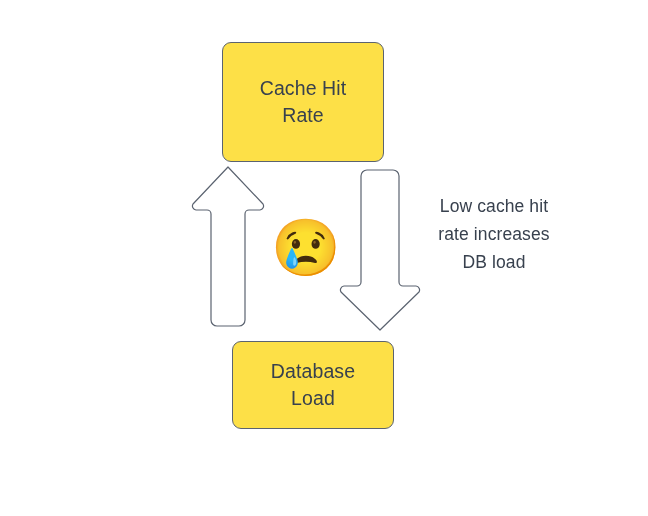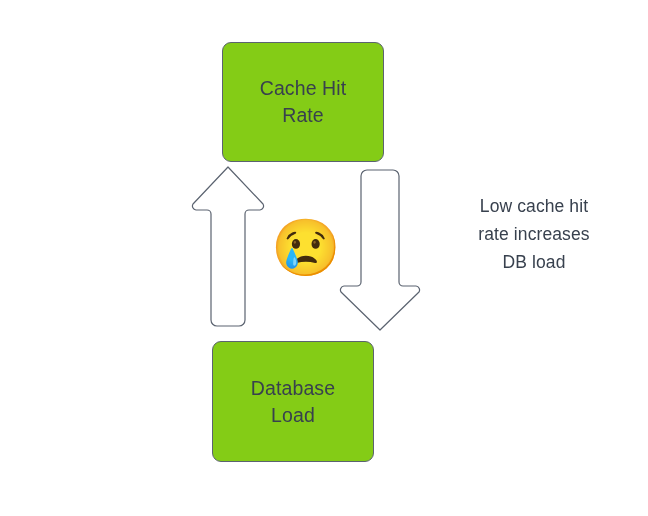--- a/index.html
+++ b/index.html
@@ -13,44 +13,44 @@
     height: 516px;
     background: #ffffff;
     overflow: hidden;
     font-family: "Liberation Sans", sans-serif;
   }
   .node-box {
     position: absolute;
     box-sizing: border-box;
     border: 1.2px solid #5b6370;
     border-radius: 9px;
-    background: #84cc16;
+    background: #fde047;
     display: flex;
     align-items: center;
     justify-content: center;
   }
   .node-label {
     font-size: 19.5px;
     line-height: 27px;
     color: #38414e;
     text-align: center;
     white-space: pre-line;
     letter-spacing: 0.1px;
   }
   #box-cache {
     left: 222px;
     top: 42px;
     width: 162px;
     height: 120px;
   }
   #box-db {
-    left: 212px;
+    left: 232px;
     top: 341px;
     width: 162px;
-    height: 121px;
+    height: 88px;
     align-items: center;
   }
   .arrow-svg {
     position: absolute;
     overflow: visible;
   }
   .arrow-shape {
     fill: #ffffff;
     stroke: #5b6370;
     stroke-width: 1.2;
@@ -76,21 +76,21 @@
     text-align: center;
     white-space: pre-line;
     letter-spacing: 0.1px;
   }
   #label-left {
     left: 22px;
     top: 193px;
     width: 170px;
   }
   #label-right {
-    left: 441px;
+    left: 401px;
     top: 192px;
     width: 186px;
   }
   #center-emoji {
     position: absolute;
     left: 271px;
     top: 216px;
     width: 64px;
     height: 64px;
     font-size: 56px;

